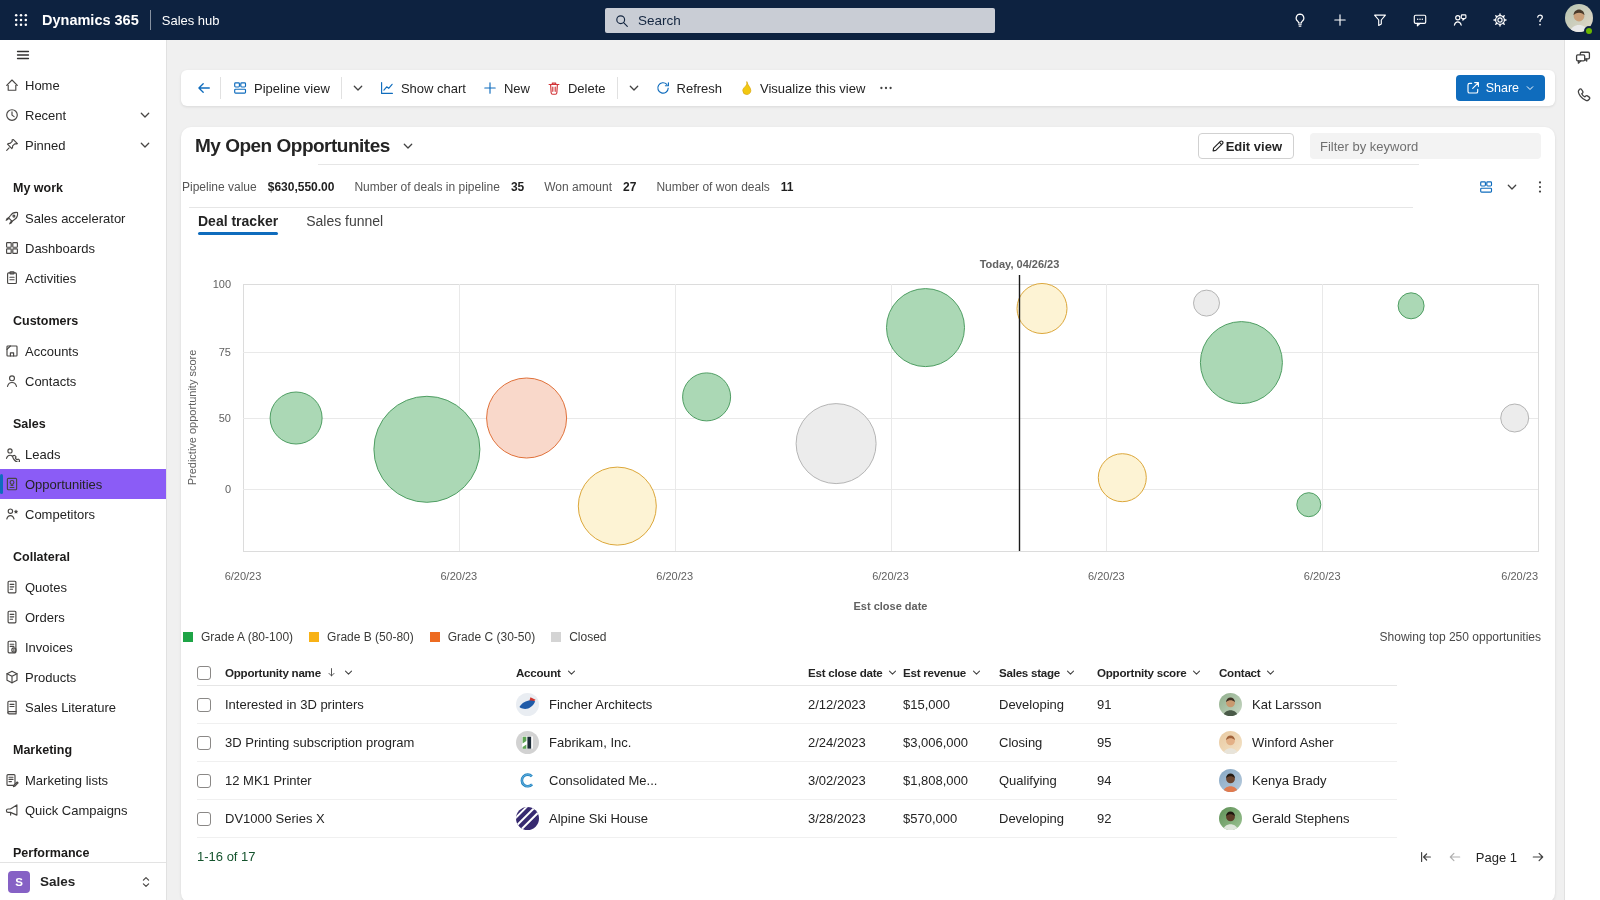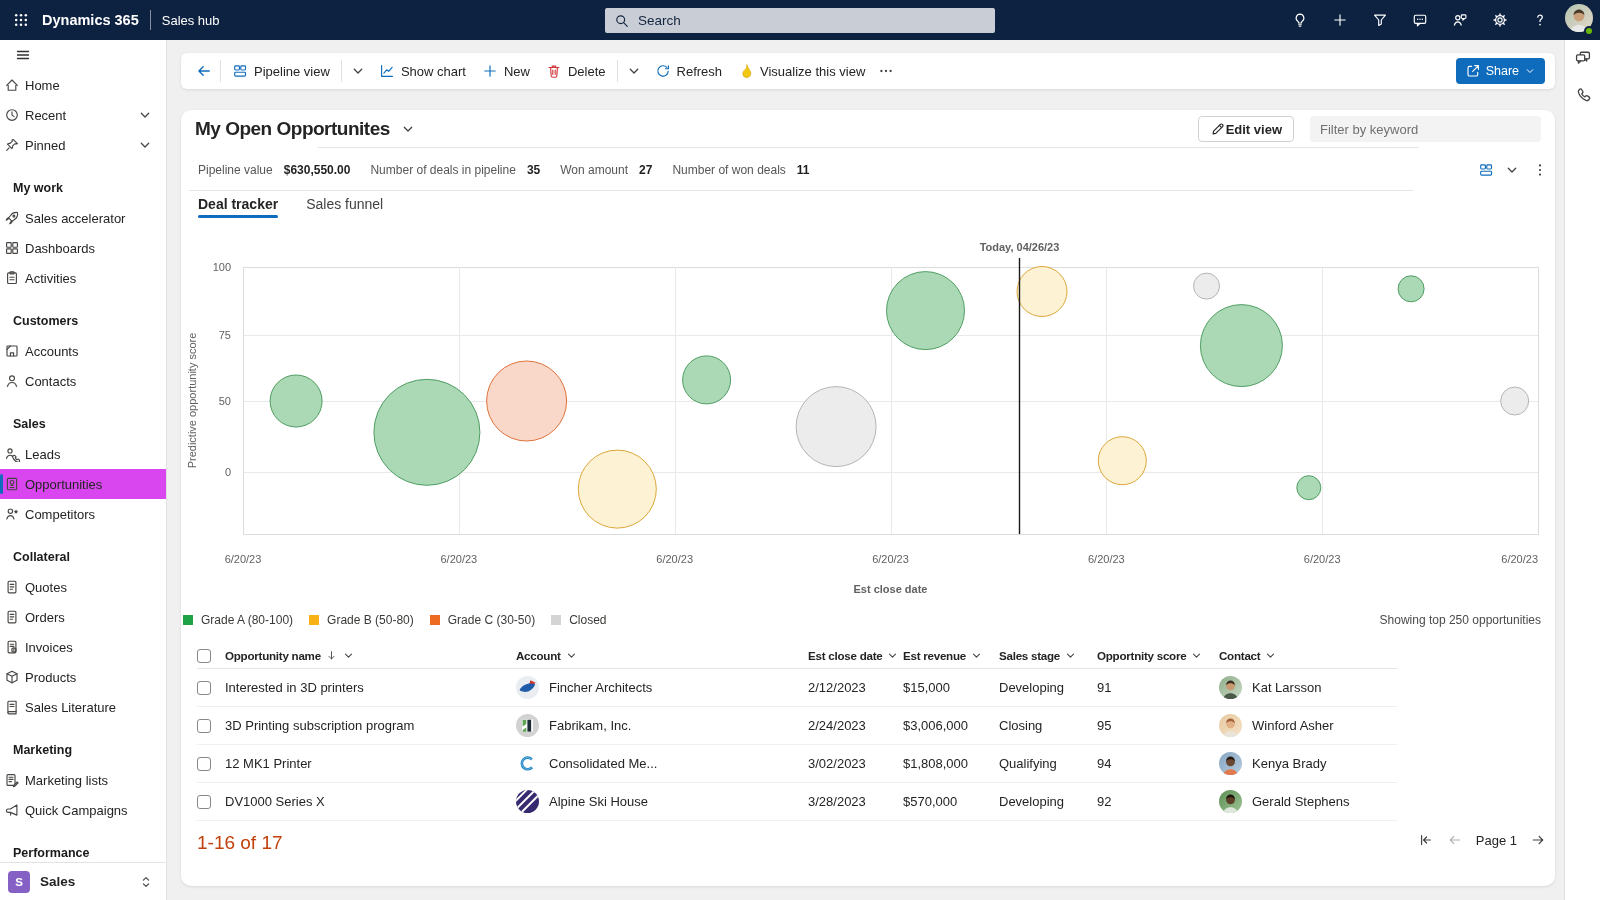--- a/index.html
+++ b/index.html
@@ -17,46 +17,46 @@
 .top-icon{width:40px;height:40px;display:flex;align-items:center;justify-content:center;color:#fff;cursor:pointer}
 .avatar-wrap{width:38px;height:40px;display:flex;align-items:center;justify-content:center;position:relative;cursor:pointer;margin-right:2px}
 .presence-dot{position:absolute;right:4px;bottom:4px;width:10px;height:10px;border-radius:50%;border:2px solid #0d2240}
 
 .app{display:flex;height:860px}
 .sidebar{width:167px;background:#fff;border-right:1px solid #e1e1e1;position:relative;flex:none}
 .nav-scroll{height:822px;overflow:hidden}
 .hamburger-row{height:30px;display:flex;align-items:center;padding-left:15px;color:#323130;cursor:pointer}
 .nav-item{height:30px;display:flex;align-items:center;padding-left:3px;gap:5px;font-size:13px;color:#242424;position:relative;cursor:pointer;white-space:nowrap}
 .nav-item .icon{color:#484644;width:17px}
-.nav-item.selected{background:#d946ef}
+.nav-item.selected{background:#8b5cf6}
 .nav-item.selected::before{content:"";position:absolute;left:0;top:5px;bottom:5px;width:3px;border-radius:2px;background:#0f6cbd}
 .nav-item .nav-chevron{margin-left:auto;margin-right:13px;color:#484644}
 .nav-section{margin-top:13px;height:30px;display:flex;align-items:center;padding-left:13px;font-size:12.5px;font-weight:700;color:#1b1a19}
 .area-switcher{position:absolute;bottom:0;left:0;right:0;height:38px;border-top:1px solid #e3e3e3;display:flex;align-items:center;padding:0 12px 0 8px;gap:10px;background:#fff;cursor:pointer}
 .area-badge{width:22px;height:22px;border-radius:4px;color:#fff;font-weight:700;font-size:11.5px;display:flex;align-items:center;justify-content:center}
 .area-label{font-weight:700;font-size:13.5px;color:#242424;flex:1}
 .main{flex:1;min-width:0}
 .rightrail{width:36px;background:#fff;border-left:1px solid #e1e1e1;display:flex;flex-direction:column;align-items:center;padding-top:8px;gap:17px;color:#424242;flex:none}
 .rail-btn{width:22px;height:20px;display:flex;align-items:center;justify-content:center;cursor:pointer}
 
-.commandbar{height:36px;margin:13px 9px 0 14px;background:#fff;border-radius:6px;box-shadow:0 1px 3px rgba(0,0,0,.1);display:flex;align-items:center;padding:8px 10px;position:relative}
+.commandbar{height:36px;margin:30px 9px 0 14px;background:#fff;border-radius:6px;box-shadow:0 1px 3px rgba(0,0,0,.1);display:flex;align-items:center;padding:8px 10px;position:relative}
 .cmd-btn{display:flex;align-items:center;gap:6px;font-size:13px;color:#242424;padding:0 8px;height:28px;border-radius:4px;cursor:pointer;white-space:nowrap}
 .cmd-iconbtn{display:flex;align-items:center;justify-content:center;width:26px;height:28px;border-radius:4px;cursor:pointer;color:#242424}
 .cmd-sep{width:1px;height:22px;background:#e1e1e1;margin:0 3px;flex:none}
 .share-btn{margin-left:auto;background:#0f6cbd;color:#fff;height:26px;border-radius:4px;display:flex;align-items:center;gap:5px;padding:0 9px;font-size:12.5px;cursor:pointer}
 .share-btn .icon:last-child svg{width:12px;height:12px}
 
 .content-card{margin:21px 9px 18px 14px;height:776px;background:#fff;border-radius:10px;box-shadow:0 1px 3px rgba(0,0,0,.1);position:relative;overflow:hidden}
 .view-header{height:38px;display:flex;align-items:center;padding:0 14px;position:relative}
 .view-header::after{content:"";position:absolute;left:137px;right:136px;bottom:0;height:1px;background:#e6e6e6}
 .view-title-wrap{display:flex;align-items:center;gap:10px;cursor:pointer}
 .view-title{font-size:19px;font-weight:700;color:#242424;letter-spacing:-.5px}
 .edit-view-btn{margin-left:auto;height:26px;border:1px solid #d1d1d1;border-radius:4px;display:flex;align-items:center;gap:0;padding:0 11px;font-size:13px;font-weight:700;color:#242424;background:#fff;cursor:pointer}
 .filter-input{margin-left:16px;width:231px;height:26px;background:#f3f3f3;border-radius:4px;display:flex;align-items:center;padding:0 10px;color:#707070;font-size:13px;cursor:text}
-.kpi-row{height:43px;display:flex;align-items:center;padding:0 2px 0 17px;position:relative}
+.kpi-row{height:43px;display:flex;align-items:center;padding:0 2px 0 1px;position:relative}
 .kpi-row::after{content:"";position:absolute;left:8px;right:142px;bottom:0;height:1px;background:#e6e6e6}
 .kpi{display:flex;align-items:baseline;margin-right:20px}
 .kpi-label{font-size:12px;color:#565656;margin-right:11px}
 .kpi-value{font-size:12px;font-weight:700;color:#1f1f1f}
 .kpi-icons{margin-left:auto;display:flex;align-items:center;gap:0}
 .kpi-iconbtn{width:26px;height:26px;display:flex;align-items:center;justify-content:center;border-radius:4px;cursor:pointer;color:#424242}
 .tabs{height:33px;display:flex;align-items:flex-start;padding:0 14px}
 .tab{position:relative;margin-right:22px;font-size:14px;color:#424242;padding:5px 3px 9px;cursor:pointer}
 .tab.active{font-weight:700;color:#242424}
 .tab.active::after{content:"";position:absolute;left:3px;right:3px;bottom:3px;height:3px;border-radius:2px;background:#0f6cbd}
@@ -73,21 +73,21 @@
 .t-head{height:26px;border-bottom:1px solid #e6e6e6}
 .t-head .t-cell{font-weight:700;font-size:11.6px;letter-spacing:-.25px;display:flex;gap:4px;cursor:pointer}
 .t-head .t-cell .icon svg{width:13px;height:13px}
 .t-body .t-row{height:38px;border-bottom:1px solid #f0f0f0;cursor:pointer}
 .t-cell{overflow:hidden;white-space:nowrap;padding-right:8px}
 .checkbox{display:block;width:14px;height:14px;border:1px solid #8a8886;border-radius:3px;background:#fff;cursor:pointer}
 .entity-cell{display:flex;align-items:center;gap:10px}
 .entity-logo{width:23px;height:23px;flex:none}
 .entity-logo svg{display:block}
 .t-footer{height:65px;display:flex;align-items:flex-start;padding:11px 9px 0 16px}
-.t-count{font-size:19px;color:#c2410c}
+.t-count{font-size:13px;color:#14532d}
 .pager{margin-left:auto;display:flex;align-items:center;gap:13px;color:#424242;font-size:13px}
 .pager .icon{cursor:pointer}
 .pager-label{color:#242424}
 </style>
 </head>
 <body>
 
 <header class="topbar">
   <div class="waffle">
       <span class="icon">

